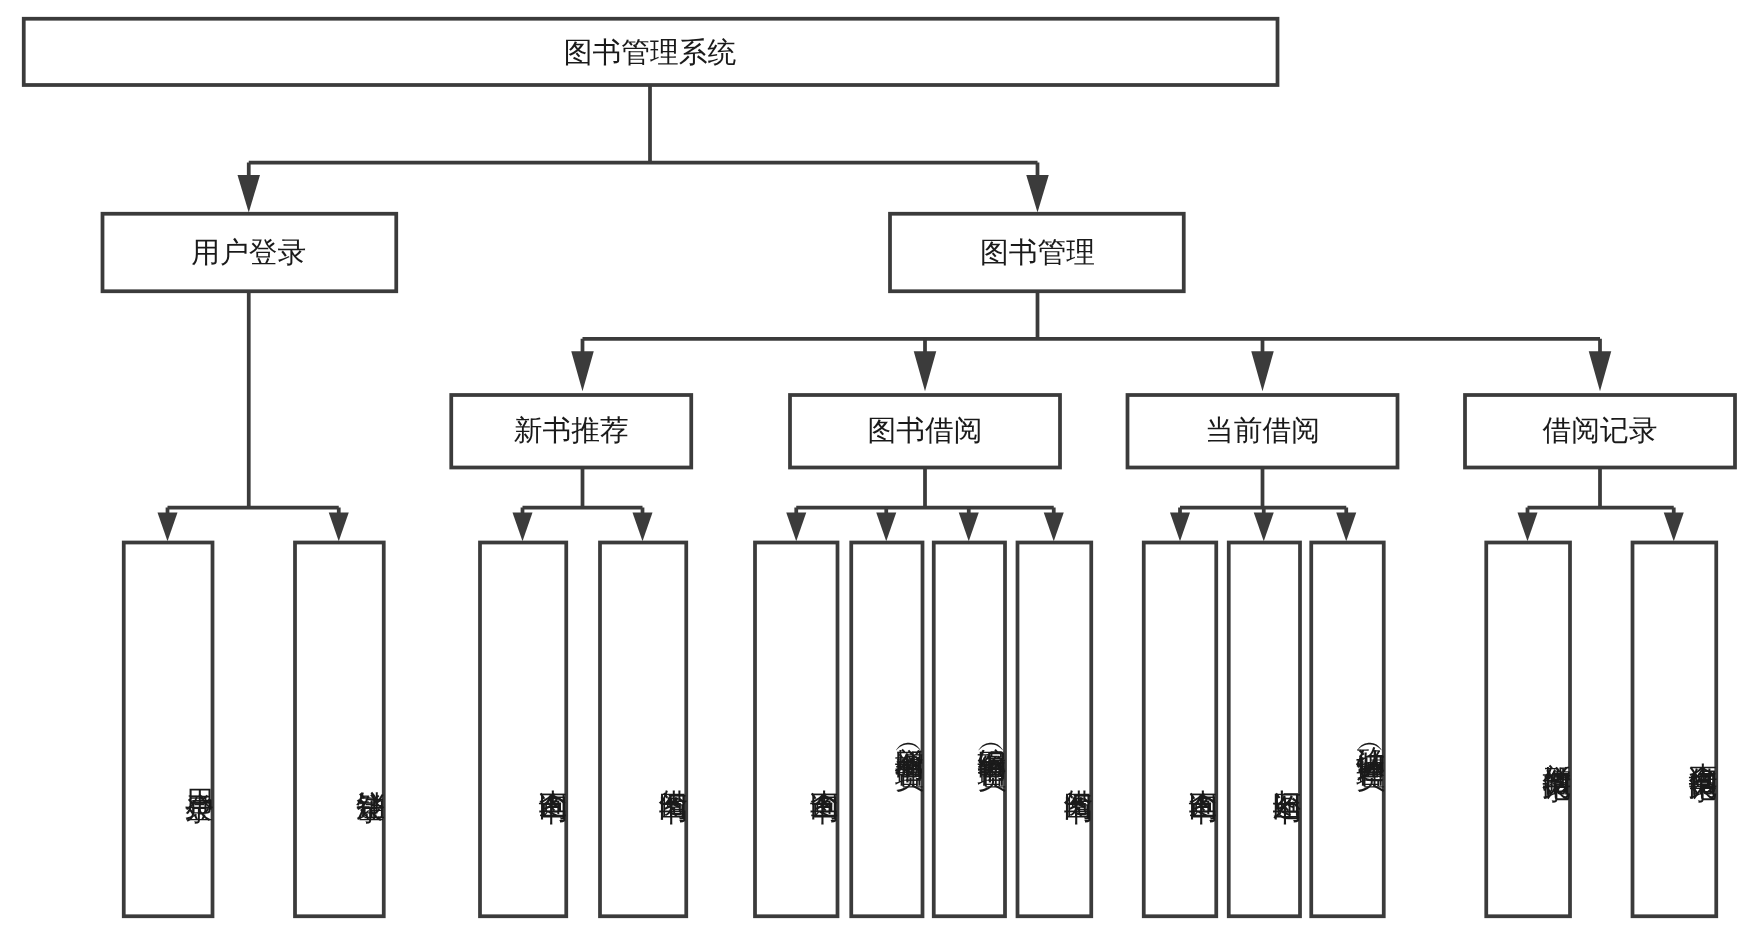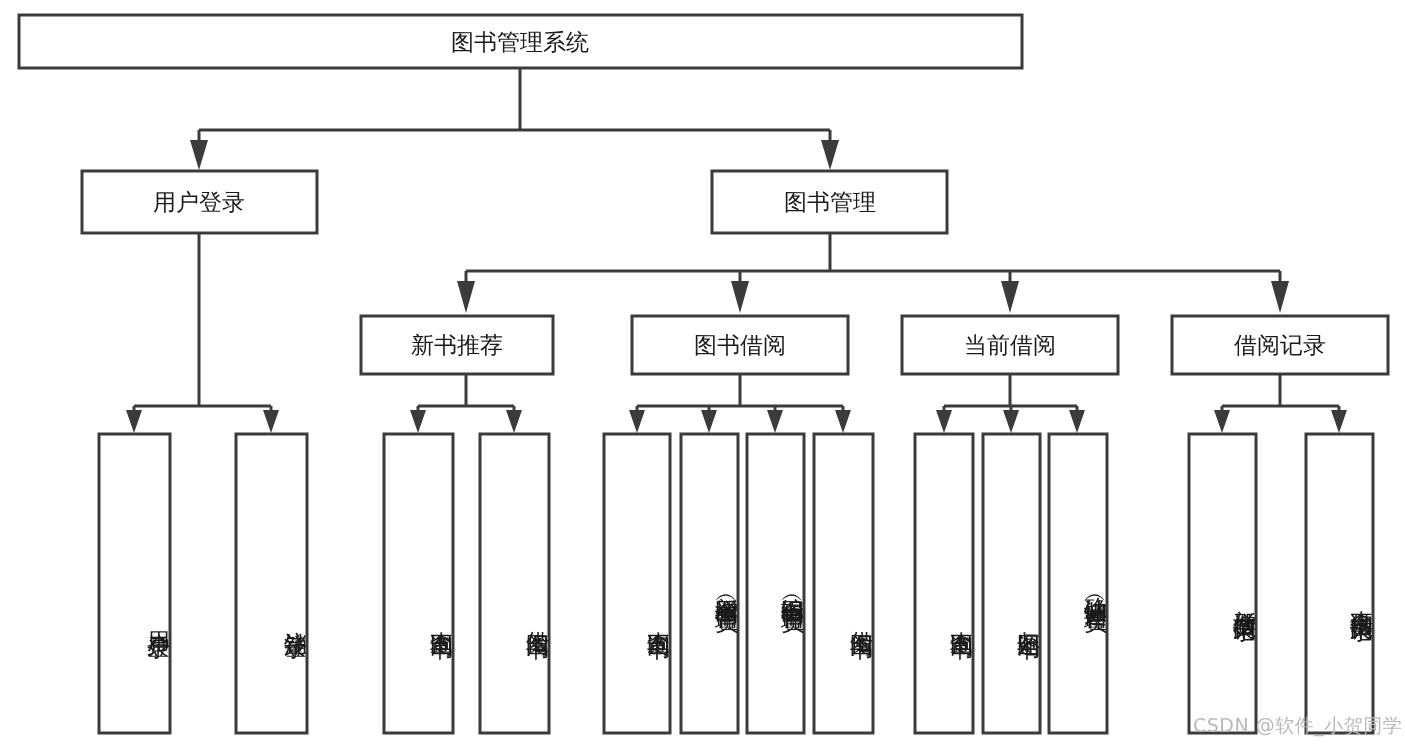--- a/index.html
+++ b/index.html
@@ -220,15 +220,14 @@
   <div class="vlabel" style="left:747px; top:442px; width:57px; height:291px;">编辑图书（管理员）</div>
   <div class="vlabel" style="left:814px; top:500px; width:59px; height:233px;">借阅图书</div>
 
   <div class="vlabel" style="left:915px;  top:500px; width:58px; height:233px;">查询图书</div>
   <div class="vlabel" style="left:983px;  top:500px; width:57px; height:233px;">归还图书</div>
   <div class="vlabel" style="left:1049px; top:442px; width:58px; height:291px;">确认归还（管理员）</div>
 
   <div class="vlabel" style="left:1189px; top:462px; width:67px; height:271px;">新增借阅记录</div>
   <div class="vlabel" style="left:1306px; top:462px; width:67px; height:271px;">查询借阅记录</div>
 
-  <div class="watermark">CSDN @软件_小贺同学</div>
 
 </div>
 
 </body></html>

